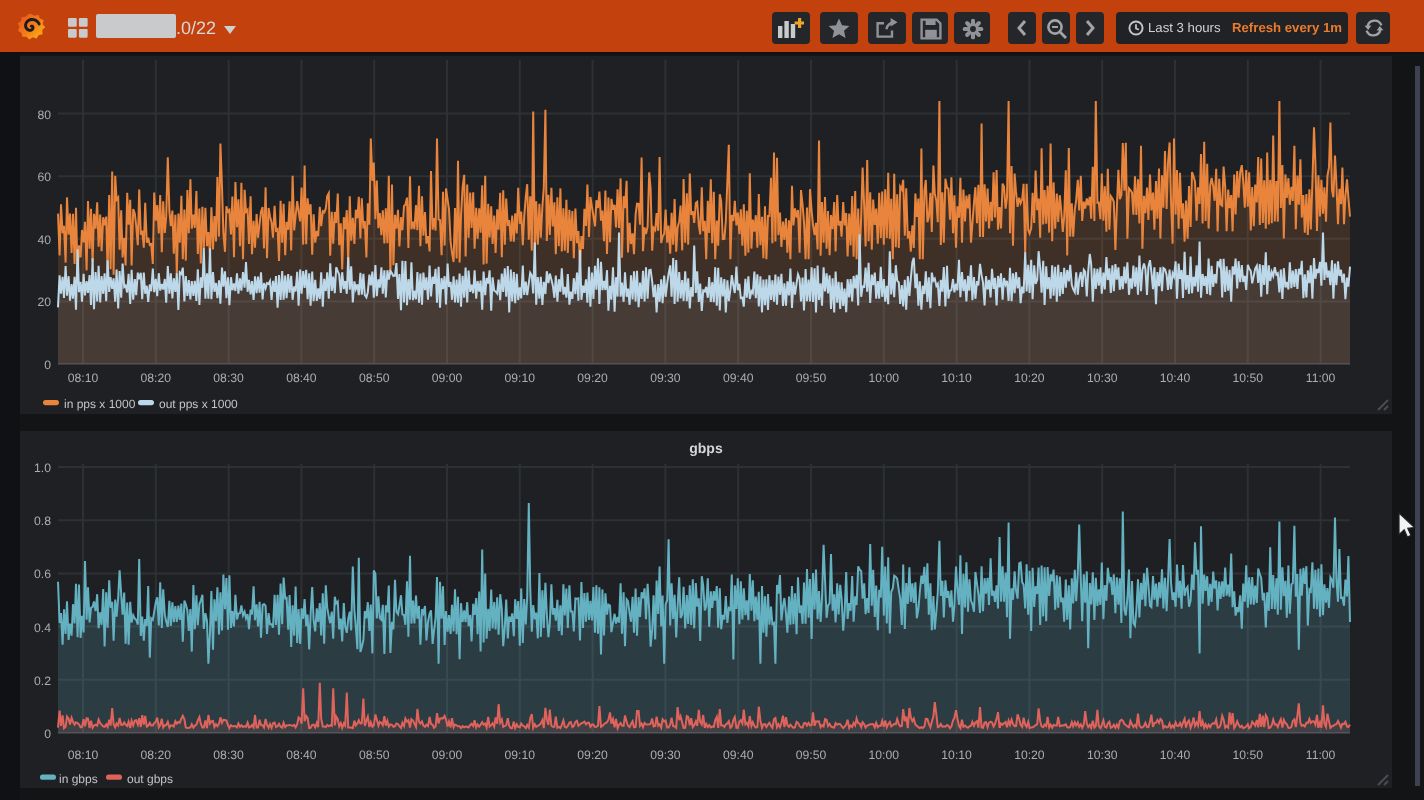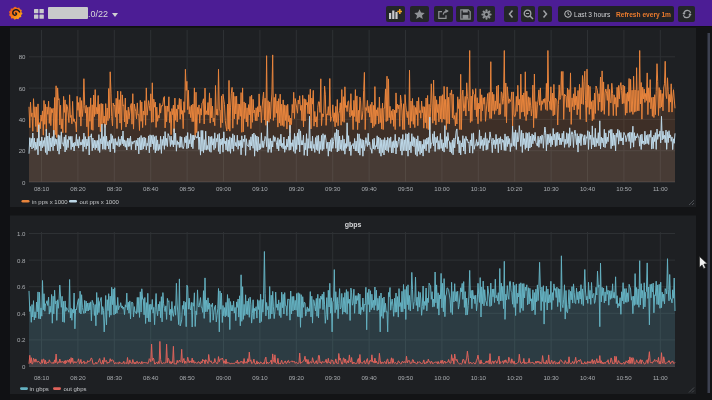--- a/index.html
+++ b/index.html
@@ -132,21 +132,21 @@
 <line x1="689" y1="205" x2="694" y2="200"></line>
       <line x1="692" y1="205" x2="694" y2="203"></line>
 <line x1="689" y1="392.5" x2="694" y2="387.5"></line>
       <line x1="692" y1="392.5" x2="694" y2="390.5"></line>
 </g>
 
 <rect x="707.5" y="33" width="2.5" height="360" fill="#3d4150"></rect>
 
 <path d="M699.5,256.5 L699.5,267.3 L702.1,264.9 L703.7,268.5 L705.5,267.7 L703.9,264.1 L707.3,263.8 Z" fill="#f2f2f2" stroke="#222" stroke-width="0.6"></path>
 </svg>
-<div style="position:absolute;left:0;top:0;width:712px;height:27px;background:#4c1d95;border-bottom:1px solid #0f1012">
+<div style="position:absolute;left:0;top:0;width:712px;height:27px;background:#c2410c;border-bottom:1px solid #0f1012">
 <svg width="17" height="17" viewBox="0 0 20 20" style="position:absolute;left:6.5;top:5">
 <defs>
         <linearGradient id="lg" x1="0" y1="0" x2="1" y2="1">
 <stop offset="0" stop-color="#e84f20"></stop>
           <stop offset="0.5" stop-color="#f57a18"></stop>
           <stop offset="1" stop-color="#fbc116"></stop>
 </linearGradient>
       </defs>
 <path d="M10 2.2 L12 3.4 L14.3 2.8 L15.2 5 L17.4 5.9 L16.9 8.2 L18.3 10.2 L16.6 11.8 L16.8 14.2 L14.5 14.7 L13.3 16.8 L11.1 16.1 L9 17.4 L7.3 15.7 L4.9 15.8 L4.4 13.5 L2.4 12.2 L3.2 10 L2.2 7.8 L4.2 6.5 L4.5 4.1 L6.9 4 L8.5 2.3 Z" fill="url(#lg)"></path>
 <path d="M10.22,9.50 L10.34,9.47 L10.47,9.46 L10.61,9.49 L10.75,9.56 L10.88,9.66 L10.99,9.79 L11.09,9.96 L11.15,10.15 L11.17,10.37 L11.16,10.60 L11.10,10.84 L10.99,11.08 L10.84,11.30 L10.63,11.51 L10.39,11.69 L10.10,11.83 L9.78,11.92 L9.43,11.96 L9.06,11.95 L8.69,11.87 L8.32,11.72 L7.97,11.51 L7.64,11.23 L7.36,10.90 L7.12,10.50 L6.94,10.06 L6.83,9.59 L6.80,9.08 L6.85,8.57 L6.99,8.05 L7.21,7.54 L7.52,7.07 L7.91,6.63 L8.37,6.26 L8.90,5.95 L9.49,5.72 L10.12,5.59 L10.78,5.56 L11.45,5.63 L12.12,5.81 L12.77,6.09 L13.38,6.49 L13.93,6.98 L14.41,7.57 L14.79,8.23" fill="none" stroke="#1b1c1f" stroke-width="1.7" stroke-linecap="round"></path>

